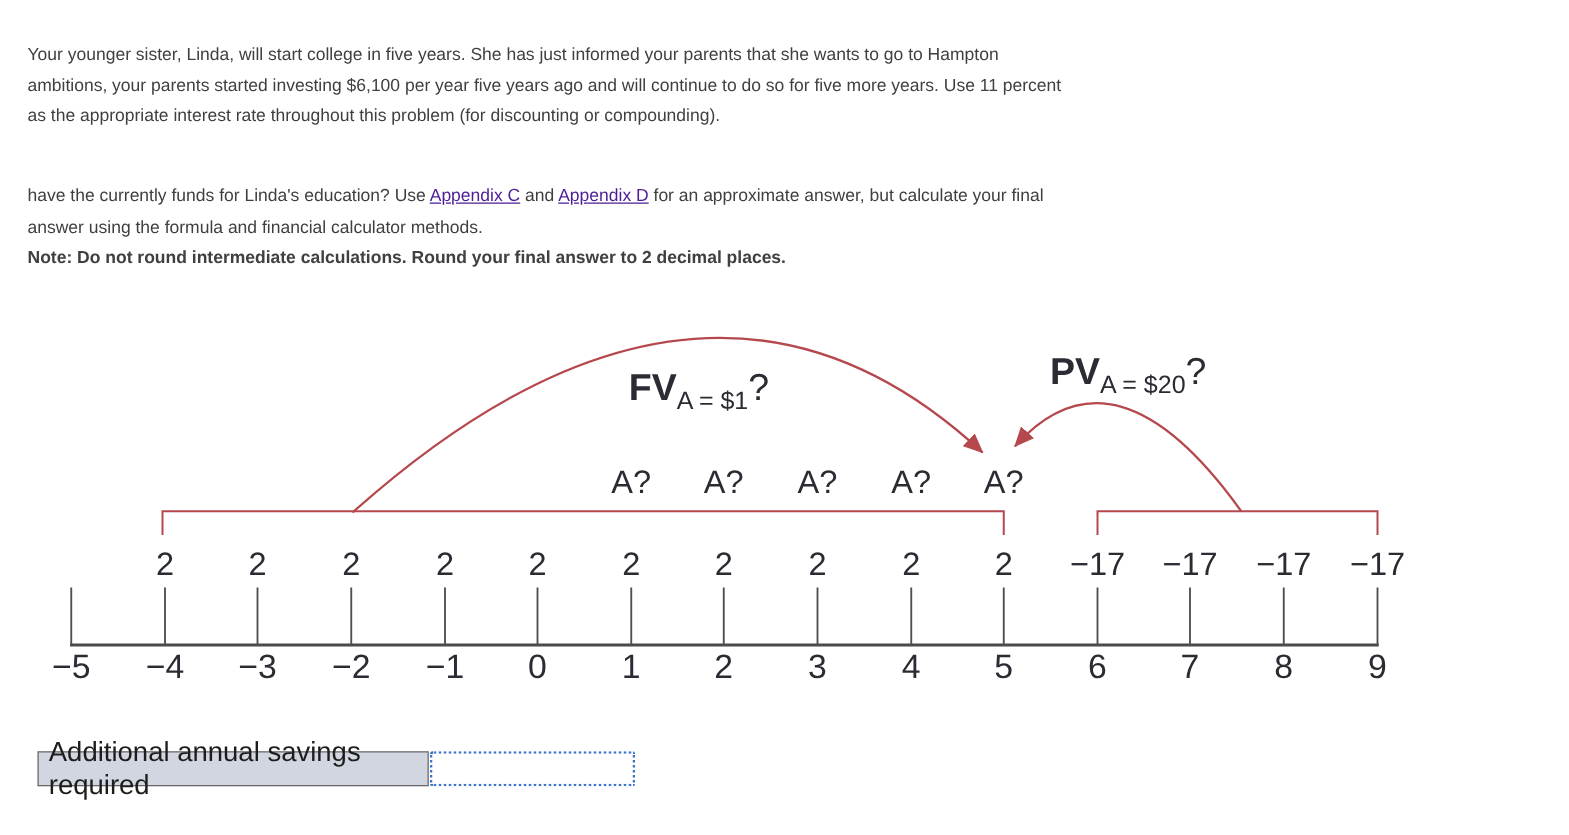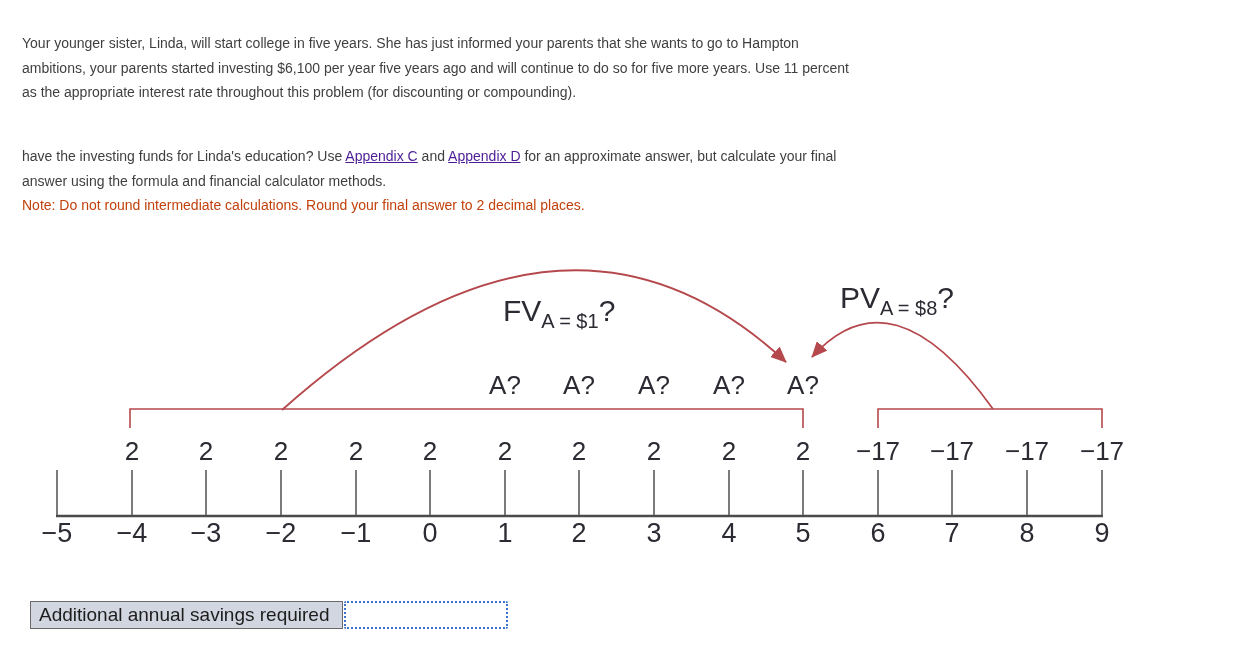--- a/index.html
+++ b/index.html
@@ -20,51 +20,51 @@
     line-height: 24.5px;
     color: #3f3f3f;
   }
   .text-block .tline { height: 24.5px; }
   a.applink {
     color: #4c1d95;
     text-decoration: underline;
     cursor: pointer;
   }
   .note-line {
-    color: #c2410c;
-    font-weight: normal;
+    color: #404040;
+    font-weight: bold;
   }
   
   .fig-svg { position: absolute; left: 0; top: 0; }
   .fig-text {
     position: absolute;
     color: #2b2b33;
     white-space: nowrap;
   }
   .centered { transform: translateX(-50%); }
   .fig-num   { font-size: 26px; }
   .fig-tlabel{ font-size: 27px; }
   .fig-a     { font-size: 26px; }
-  .fvpv-main { font-size: 30px; }
+  .fvpv-main { font-size: 30px; font-weight: bold; }
   .fvpv-sub  { font-size: 20px; position: relative; top: 7px; }
   .fvpv-q    { font-size: 30px; }
   
   .answer-row {
     position: absolute;
     left: 30px;
     top: 601px;
     display: flex;
     align-items: stretch;
   }
   .answer-label-cell {
     width: 303px;
     height: 26px;
     background: #d2d6e0;
     border: 1.5px solid #6a6a6a;
-    font-size: 19px;
+    font-size: 22px;
     color: #1d1d1d;
     padding-left: 8px;
     display: flex;
     align-items: center;
   }
   .answer-input {
     width: 152px;
     height: 24px;
     margin-left: 1px;
     border: 2px dotted #3b74cc;
@@ -82,21 +82,21 @@
 <div class="page">
 
   <div class="text-block" style="top:31px;">
     <div class="tline">Your younger sister, Linda, will start college in five years. She has just informed your parents that she wants to go to Hampton</div>
     <div class="tline">ambitions, your parents started investing $6,100 per year five years ago and will continue to do so for five more years. Use 11 percent</div>
     <div class="tline">as the appropriate interest rate throughout this problem (for discounting or compounding).</div>
   </div>
 
   <div class="text-block" style="top:144px;">
     <div class="tline">
-      <span>have the investing funds for Linda's education? Use </span><a class="applink">Appendix C</a><span> and </span><a class="applink">Appendix D</a><span> for an approximate answer, but calculate your final</span>
+      <span>have the currently funds for Linda's education? Use </span><a class="applink">Appendix C</a><span> and </span><a class="applink">Appendix D</a><span> for an approximate answer, but calculate your final</span>
     </div>
     <div class="tline">answer using the formula and financial calculator methods.</div>
     <div class="tline note-line">Note: Do not round intermediate calculations. Round your final answer to 2 decimal places.</div>
   </div>
 
   <svg class="fig-svg" width="1255" height="668" viewBox="0 0 1255 668">
     <defs>
       <marker id="arrowhead" markerUnits="userSpaceOnUse" markerWidth="18" markerHeight="14" refX="15" refY="7" orient="auto">
         <path d="M0,0 L16,7 L0,14 Z" fill="#b5484c"></path>
       </marker>
@@ -128,21 +128,21 @@
 
     <path d="M282,410 Q565,157 786,362" fill="none" stroke="#b5484c" stroke-width="1.8" marker-end="url(#arrowhead)"></path>
 
     <path d="M993,409 Q892,268 812,357" fill="none" stroke="#b5484c" stroke-width="1.8" marker-end="url(#arrowhead)"></path>
   </svg>
 
   <div class="fig-text" style="left:503px; top:294px;">
     <span class="fvpv-main">FV</span><span class="fvpv-sub">A = $1</span><span class="fvpv-q">?</span>
   </div>
   <div class="fig-text" style="left:840px; top:281px;">
-    <span class="fvpv-main">PV</span><span class="fvpv-sub">A = $8</span><span class="fvpv-q">?</span>
+    <span class="fvpv-main">PV</span><span class="fvpv-sub">A = $20</span><span class="fvpv-q">?</span>
   </div>
 
   <span class="fig-text fig-a centered" style="left:505px; top:370px;">A?</span>
   <span class="fig-text fig-a centered" style="left:579px; top:370px;">A?</span>
   <span class="fig-text fig-a centered" style="left:654px; top:370px;">A?</span>
   <span class="fig-text fig-a centered" style="left:729px; top:370px;">A?</span>
   <span class="fig-text fig-a centered" style="left:803px; top:370px;">A?</span>
 
   <span class="fig-text fig-num centered" style="left:132px;  top:436px;">2</span>
   <span class="fig-text fig-num centered" style="left:206px;  top:436px;">2</span>

